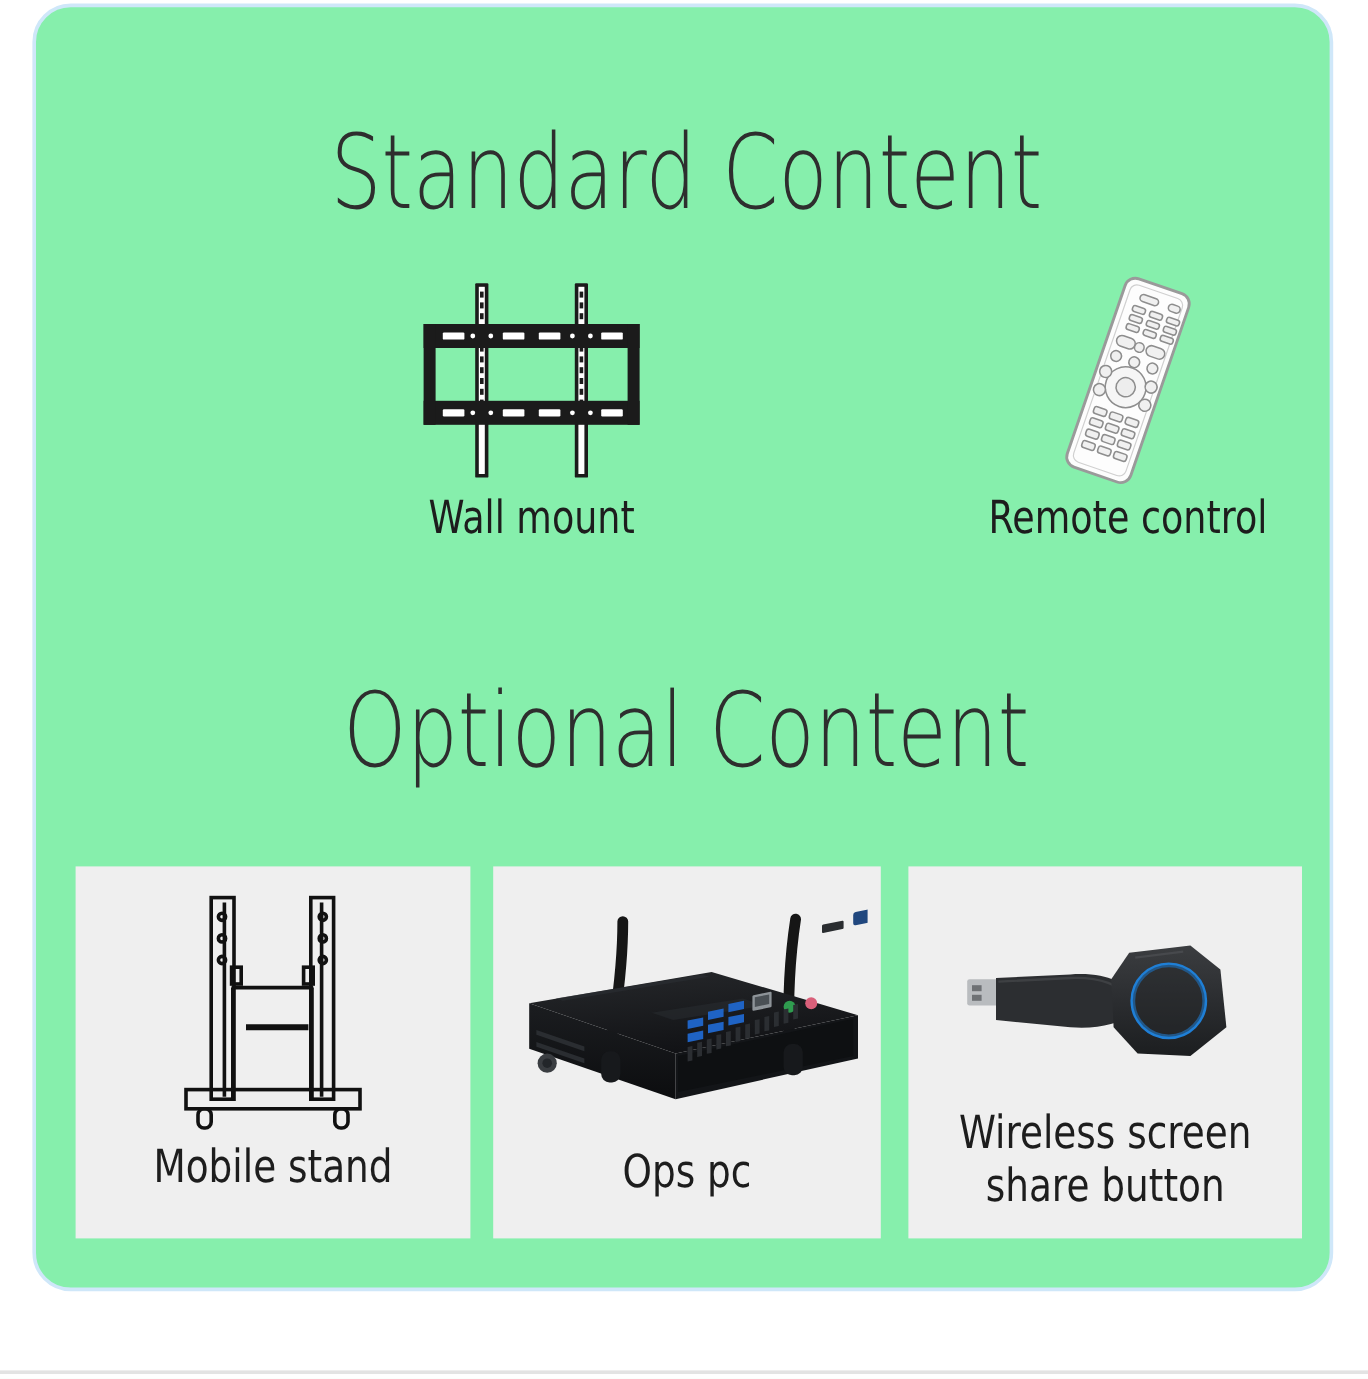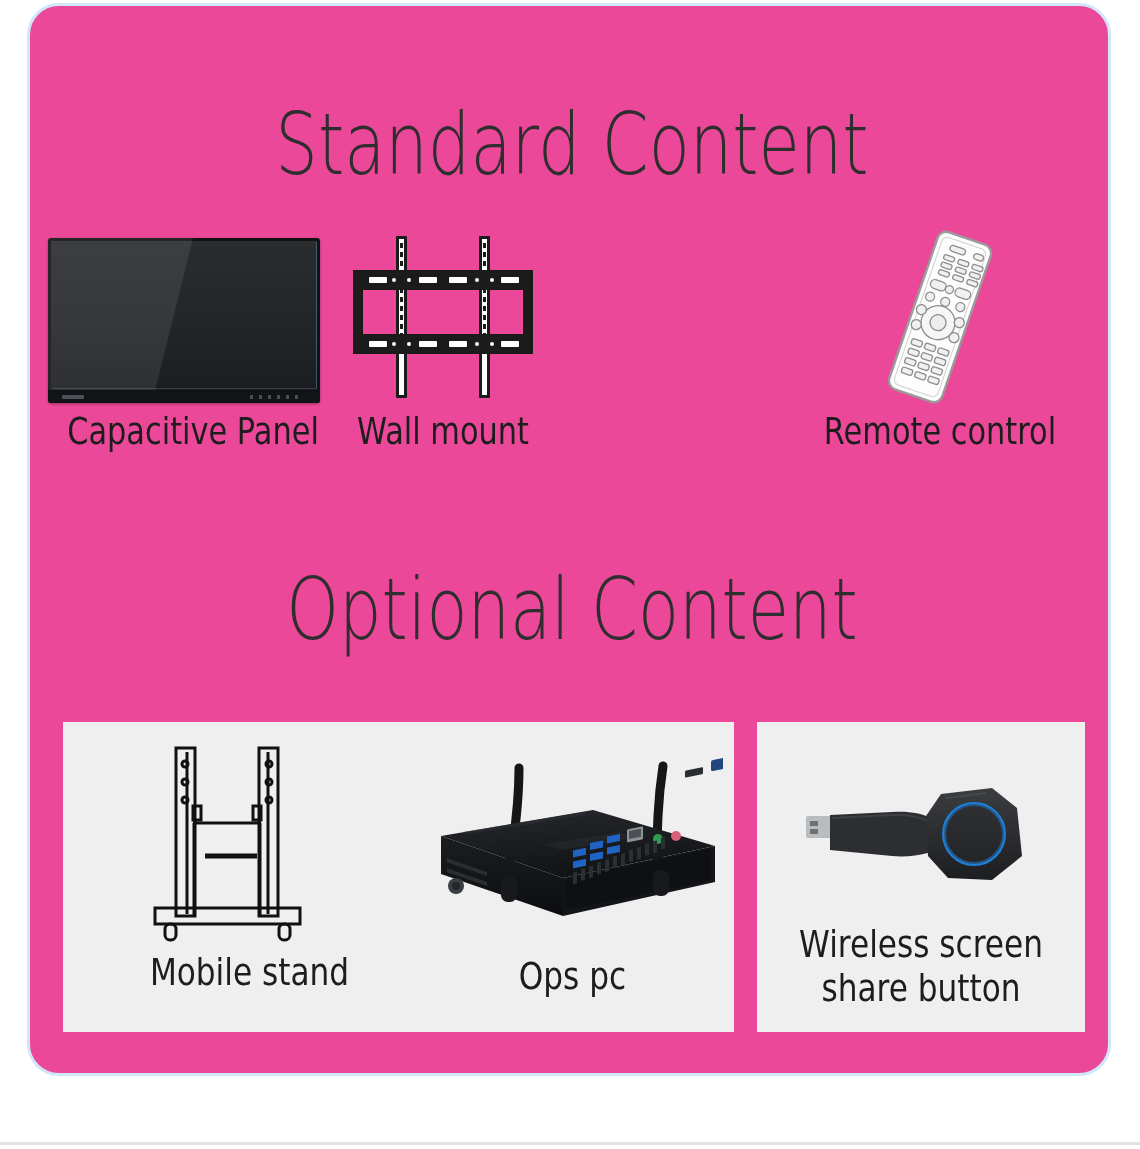--- a/index.html
+++ b/index.html
@@ -18,21 +18,21 @@
   
   .panel {
     position: absolute;
     left: 27px;
     top: 3px;
     width: 1084px;
     height: 1073px;
     border: 3px solid #cfe7f9;
     border-radius: 32px;
     box-sizing: border-box;
-    background: #ec4899;
+    background: #86efac;
   }
 
   .bottom-rule {
     position: absolute;
     left: 0;
     top: 1142px;
     width: 1140px;
     height: 3px;
     background: #e3e3e3;
   }
@@ -164,21 +164,21 @@
     top: 716px;
     width: 1022px;
     height: 310px;
   }
   .card {
     position: absolute;
     top: 0;
     height: 310px;
     background: #efefef;
   }
-  .card--stand { left: 0px;   width: 329px; padding-left: 44px; }
+  .card--stand { left: 0px;   width: 329px; }
   .card--ops   { left: 348px; width: 323px; }
   .card--wifi  { left: 694px; width: 328px; }
 
   .card-art {
     position: absolute;
     left: 0; top: 0;
     width: 100%;
   }
   .card-label {
     position: absolute;
@@ -205,34 +205,20 @@
 </style>
 </head>
 <body>
 
 <div class="panel">
 
   <div class="heading heading--standard">Standard Content</div>
 
   <div class="std-row">
 
-    <div class="std-item item-panel">
-      <div class="std-art">
-        <div class="tv">
-          <div class="tv-screen"></div>
-          <div class="tv-glare"></div>
-          <div class="tv-edge-r"></div>
-          <div class="tv-hairline"></div>
-          <div class="tv-chin"></div>
-          <div class="tv-logo"></div>
-          <div class="tv-keys"></div>
-        </div>
-      </div>
-      <div class="std-label">Capacitive Panel</div>
-    </div>
 
     <div class="std-item item-mount">
       <div class="std-art">
         <div class="mount">
           <svg viewBox="0 0 200 174" width="200" height="174">
 
             <g fill="#1b1b1b">
               <rect x="53" y="6" width="11" height="162" rx="1"></rect>
               <rect x="136" y="6" width="11" height="162" rx="1"></rect>
             </g>

